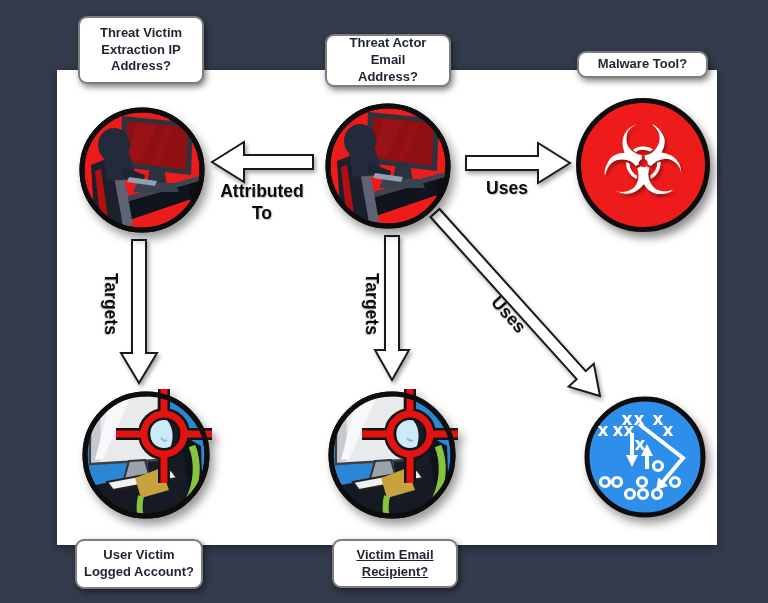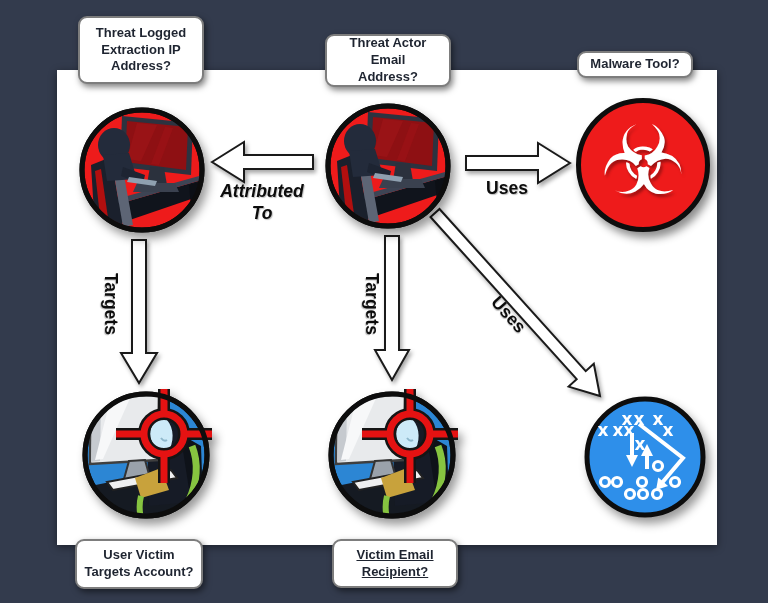--- a/index.html
+++ b/index.html
@@ -33,21 +33,21 @@
   <div class="canvas"></div>
 
   <svg class="arrows" width="768" height="603" viewBox="0 0 768 603">
     <polygon points="212,162 244,142 244,155 313,155 313,169 244,169 244,182"></polygon>
     <polygon points="570,163 538,143 538,156 466,156 466,170 538,170 538,183"></polygon>
     <polygon points="132,240 146,240 146,353 157,353 139,383 121,353 132,353"></polygon>
     <polygon points="385,236 399,236 399,350 409,350 392,380 375,350 385,350"></polygon>
     <polygon points="600,396 593.8,363.8 585.7,371.2 439.5,209 430.5,217 576.7,379.2 568.6,386.6"></polygon>
   </svg>
 
-  <div class="elabel" style="left:197px;top:181px;width:130px;font-style:italic;">Attributed
+  <div class="elabel" style="left:197px;top:181px;width:130px;">Attributed
 To</div>
   <div class="elabel" style="left:472px;top:178px;width:70px;">Uses</div>
   <div class="elabel rot90" style="left:65px;top:293px;width:90px;">Targets</div>
   <div class="elabel rot90" style="left:326px;top:293px;width:90px;">Targets</div>
   <div class="elabel rot48" style="left:473px;top:304px;width:70px;">Uses</div>
 
   <div class="node" style="left:77px;top:105px;">
     <svg width="130" height="130" viewBox="0 0 130 130">
       <defs>
           <clipPath id="taclip1">
@@ -224,24 +224,24 @@
           <circle cx="34" cy="87" r="4.5"></circle>
         <circle cx="59" cy="87" r="4.5"></circle>
           <circle cx="92" cy="87" r="4.5"></circle>
         <circle cx="47" cy="99" r="4.5"></circle>
           <circle cx="60" cy="99" r="4.5"></circle>
           <circle cx="74" cy="99" r="4.5"></circle>
       </g>
     </svg>
   </div>
 
-  <div class="qbox" style="left:78px;top:16px;width:126px;height:68px;">Threat Logged
+  <div class="qbox" style="left:78px;top:16px;width:126px;height:68px;">Threat Victim
 Extraction IP
 Address?</div>
   <div class="qbox" style="left:325px;top:34px;width:126px;height:53px;">Threat Actor Email
 Address?</div>
-  <div class="qbox" style="left:577px;top:51px;width:116px;height:27px;">Malware Tool?</div>
+  <div class="qbox" style="left:577px;top:51px;width:131px;height:27px;">Malware Tool?</div>
   <div class="qbox" style="left:75px;top:539px;width:128px;height:50px;">User Victim
-Targets Account?</div>
+Logged Account?</div>
   <div class="qbox" style="left:332px;top:539px;width:126px;height:49px;text-decoration:underline;">Victim Email
 Recipient?</div>
 
 </div>
 
 </body></html>

